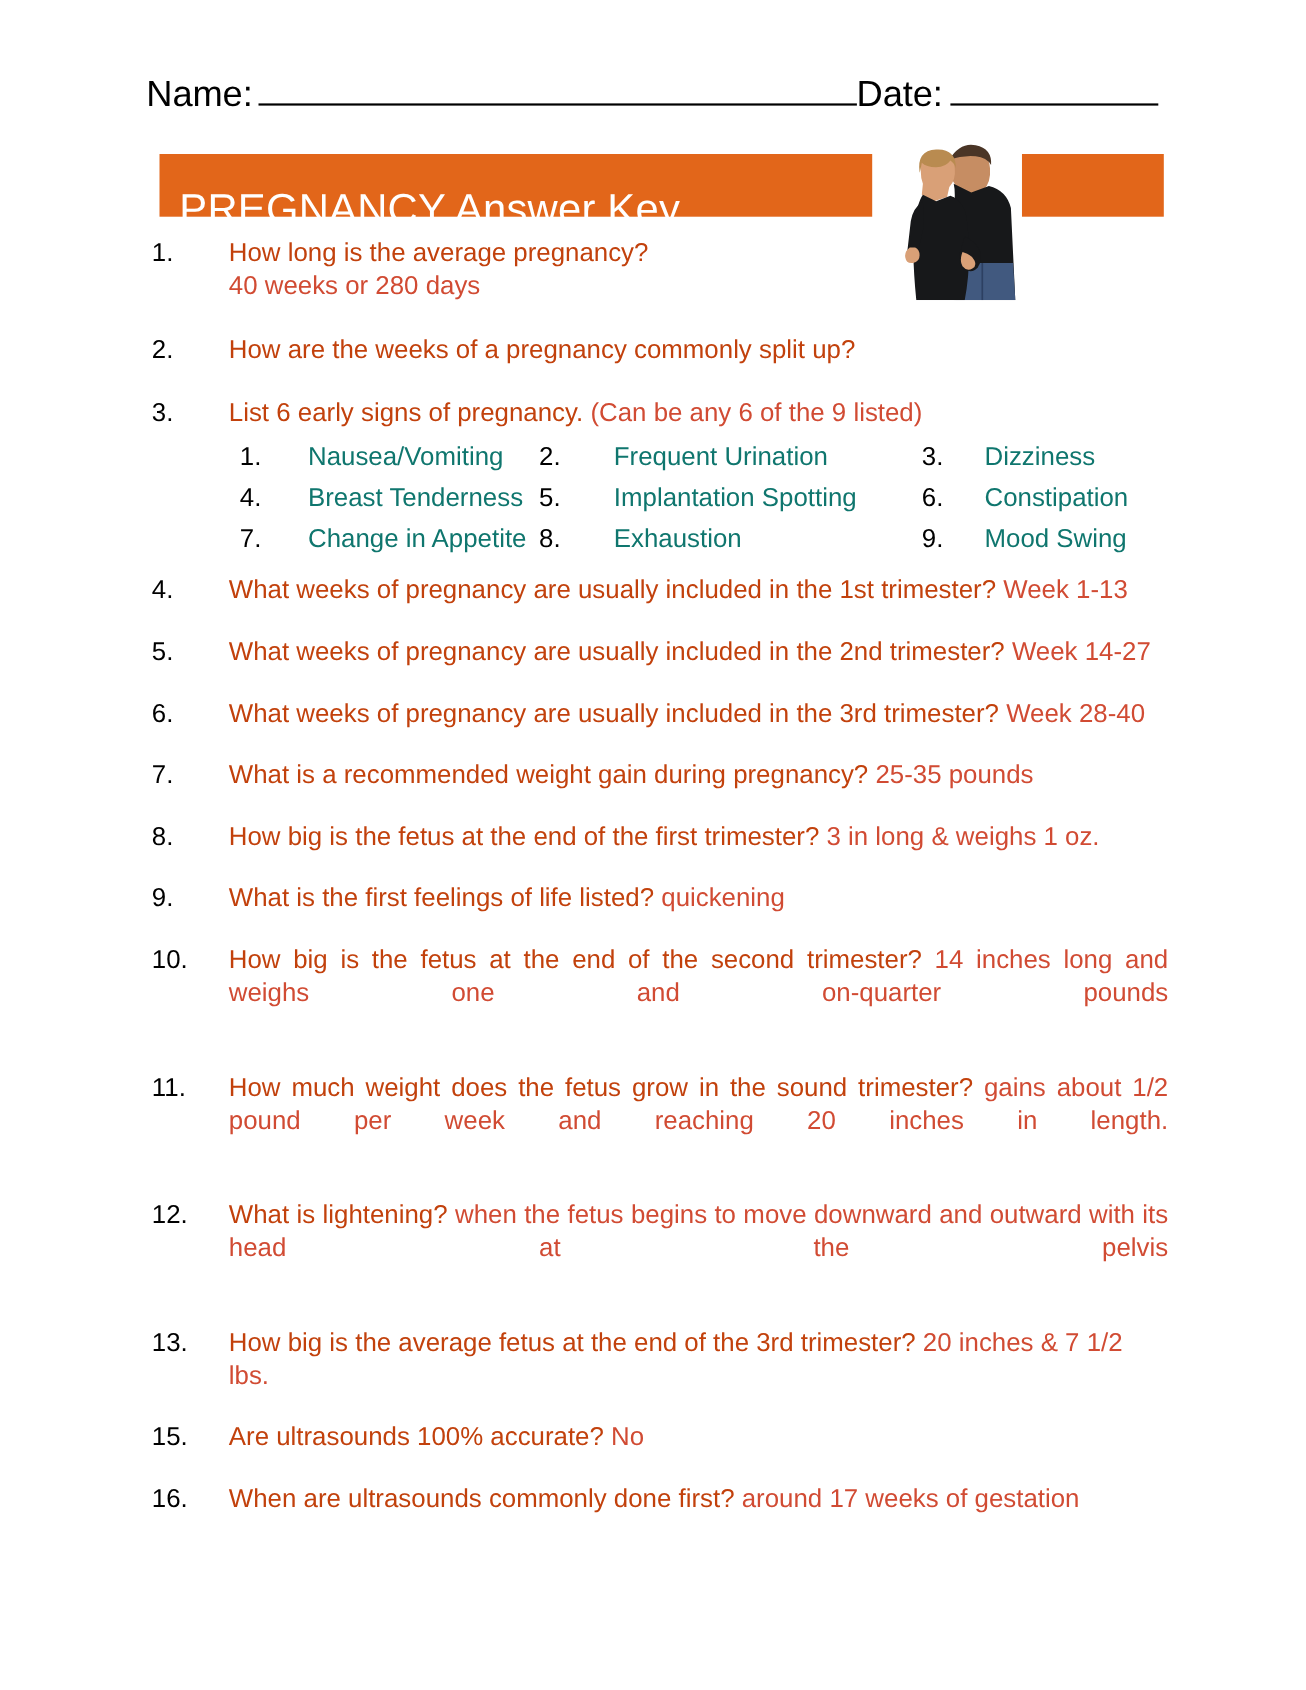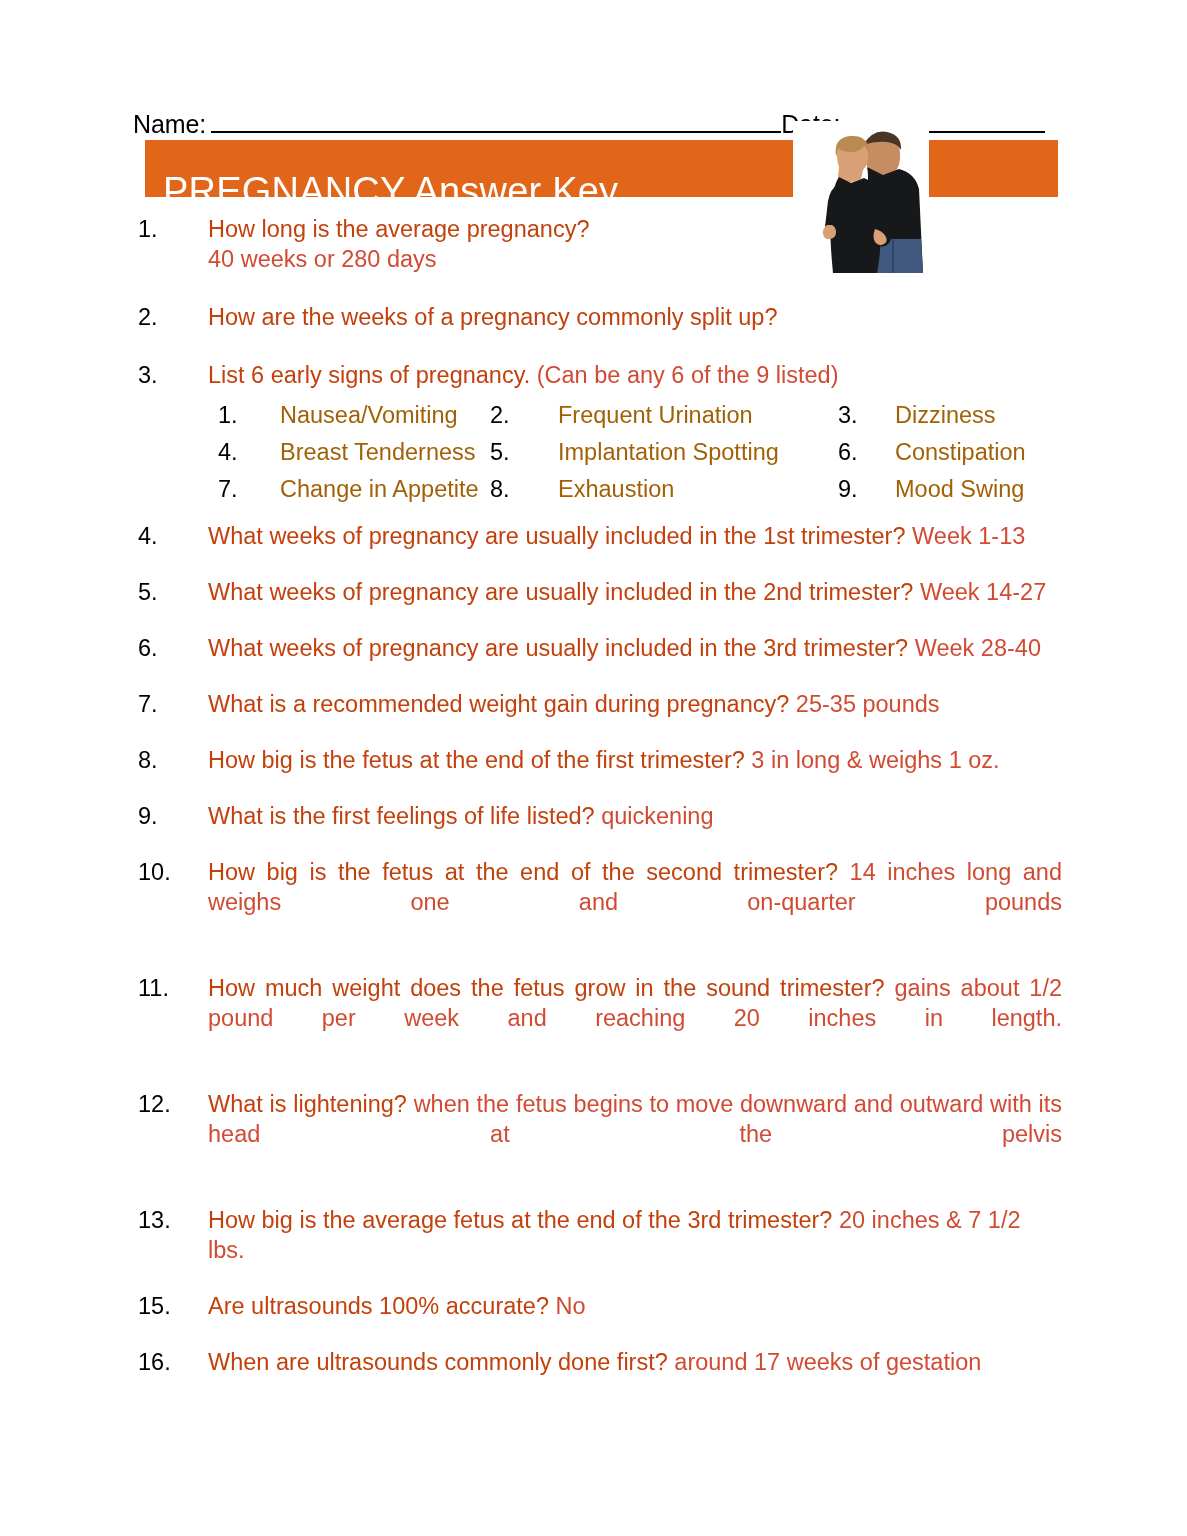--- a/index.html
+++ b/index.html
@@ -29,23 +29,22 @@
     left: 133px;
     top: 66px;
     width: 920px;
     height: 34px;
     display: flex;
     align-items: baseline;
     font-size: 25px;
   }
   .nd-label {
     white-space: nowrap;
-    font-size: 25px;
+    font-size: 33px;
     letter-spacing: -0.1px;
-    margin-top: 44px;
   }
   .nd-rule {
     display: inline-block;
     border-bottom: 2.3px solid #000;
     height: 20px;
   }
   .rule-name { width: 570px; margin-left: 5px; }
   .rule-date { width: 198px; margin-left: 7px; }
 
   
@@ -116,21 +115,21 @@
   .sign-row {
     position: absolute;
     left: 0;
     width: 1187px;
     height: 37px;
     font-size: 23.5px;
     line-height: 30px;
   }
   .sign-cell { position: absolute; top: 0; white-space: nowrap; }
   .sign-n { color: #000000; }
-  .sign-t { color: #a16207; }
+  .sign-t { color: #0f766e; }
   .c1n { left: 218px; } .c1t { left: 280px; }
   .c2n { left: 490px; } .c2t { left: 558px; }
   .c3n { left: 838px; } .c3t { left: 895px; }
 </style>
 </head>
 <body>
 
 <div class="page">
 
   <div class="namedate">

